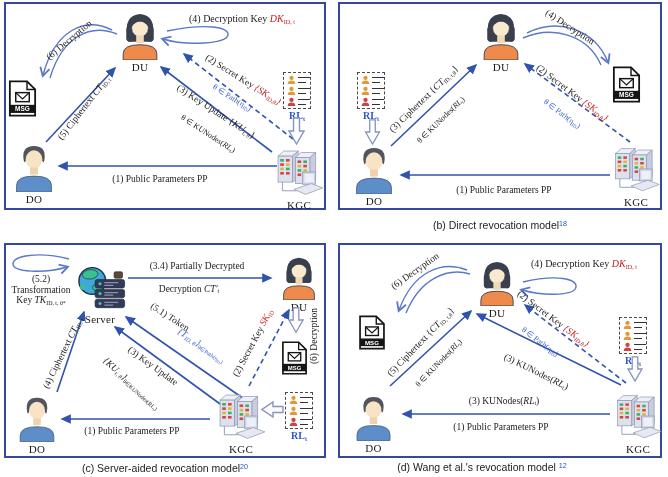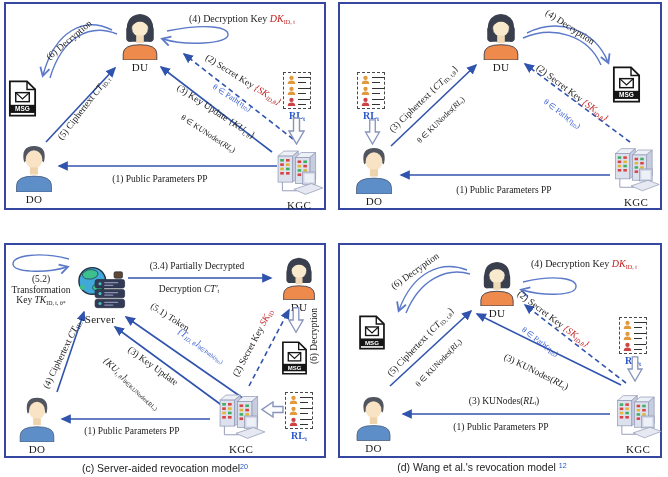--- a/index.html
+++ b/index.html
@@ -292,20 +292,21 @@
   <svg class="blockarrow" style="left:364px;top:119px" width="17" height="26" viewBox="0 0 17 28">
       <path d="M5.5,1 H11.5 V14 H16 L8.5,27 L1,14 H5.5 Z" fill="#fdfdfe" stroke="#8794bb" stroke-width="1.4"></path>
     </svg>
 
   <div class="lab" style="left:570px;top:27px;--r:33deg">(4) Decryption</div>
   <div class="lab" style="left:424px;top:99px;--r:-44deg"><span>(3) Ciphertext {</span><i>CT</i><sub>ID, t,θ</sub><span>}</span></div>
   <div class="lab small" style="left:441px;top:120px;--r:-44deg"><span>θ ∈ KUNodes(</span><i>RL</i><sub>t</sub><span>)</span></div>
   <div class="lab" style="left:572px;top:93px;--r:37deg"><span>(2) Secret Key </span><i class="red"><span>{SK</span><sub>ID,θ</sub><span>}</span></i></div>
   <div class="lab small bl" style="left:562px;top:114px;--r:37deg"><span>θ ∈ Path(η</span><sub>ID</sub><span>)</span></div>
   <div class="lab" style="left:504px;top:190px">(1) Public Parameters PP</div>
+  <div class="cap" style="left:500px;top:225px"><span>(b) Direct revocation model</span><sup class="ref rb">18</sup></div>
 
   <div class="ent" style="left:74px;top:264px">
     <svg width="52" height="48" viewBox="0 0 74 66">
       <circle cx="26" cy="23" r="19" fill="#41a8da" stroke="#233140" stroke-width="2"></circle>
       <path d="M12 13 Q19 4 30 8 Q37 11 32 17 Q26 22 18 20 Q11 18 12 13 Z" fill="#3cc18e" stroke="#233140"></path>
       <path d="M31 27 Q41 25 41 32 Q40 39 31 37 Q25 35 27 30 Z" fill="#3cc18e" stroke="#233140"></path>
       <path d="M9 29 Q15 27 16 32 Q15 37 10 35 Q7 32 9 29 Z" fill="#3cc18e"></path>
       <rect x="57" y="10" width="12" height="9" rx="2" fill="#5f4732" stroke="#233140"></rect>
       <rect x="30" y="21" width="42" height="12" rx="3" fill="#333a56" stroke="#222c3e"></rect>
       <circle cx="37" cy="27" r="2.2" fill="#43c3c9"></circle>

